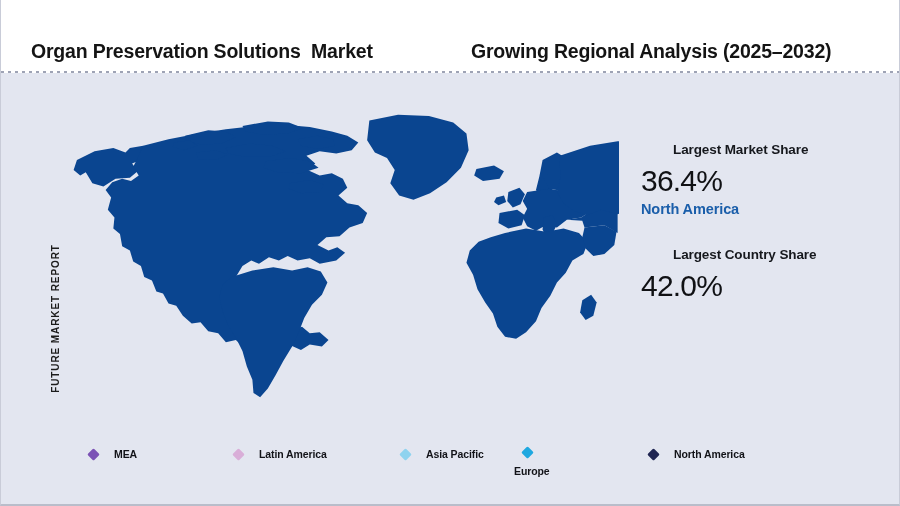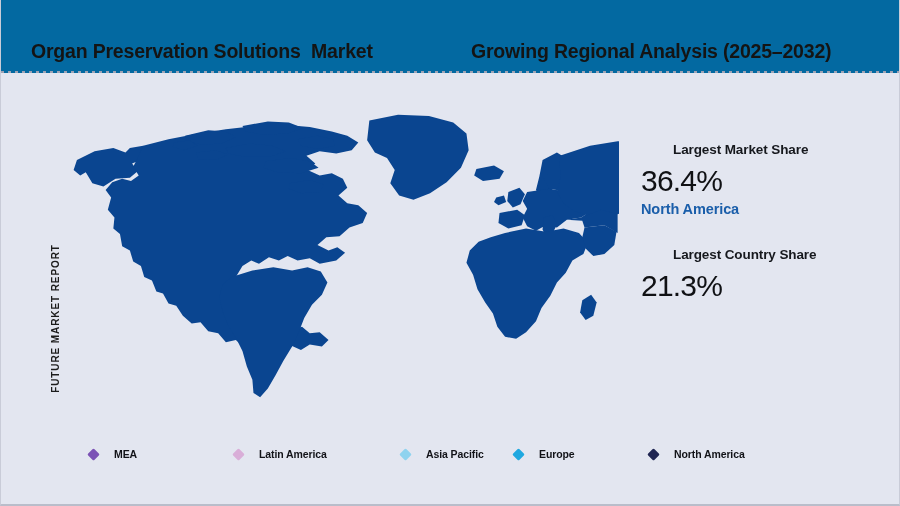--- a/index.html
+++ b/index.html
@@ -109,21 +109,21 @@
     font-weight:bold;
     color:#121318;
     letter-spacing:-0.1px;
   }
 </style>
 </head>
 <body>
 
 <div id="infographic" style="background: rgb(227, 230, 240);">
 
-  <div id="header" style="background: #0369a1; padding-left: 36px;">
+  <div id="header" style="background: #ffffff; padding-left: 36px;">
     <div class="title" id="market-title" style="color: rgb(20, 20, 20);">Organ Preservation Solutions  Market</div>
     <div class="title" id="analysis-title" style="color: rgb(20, 20, 20);">Growing Regional Analysis (2025–2032)</div>
   </div>
   <div id="header-divider"></div>
 
   <div id="brand-vertical">FUTURE MARKET REPORT</div>
 
   <div id="map-wrap">
     <svg viewBox="0 0 1010 580" xmlns="http://www.w3.org/2000/svg" aria-hidden="true">
       <g fill="#0a4590" stroke="none">
@@ -249,21 +249,21 @@
   <div id="stats">
 
     <div class="stat-block">
       <div class="stat-label">Largest Market Share</div>
       <div class="stat-value">36.4%</div>
       <div class="stat-region" style="color: rgb(26, 94, 170);">North America</div>
     </div>
 
     <div class="stat-block">
       <div class="stat-label">Largest Country Share</div>
-      <div class="stat-value">21.3%</div>
+      <div class="stat-value">42.0%</div>
     </div>
 
   </div>
 
   <div id="legend">
 
     <div class="legend-item" style="left:0px;">
       <span class="legend-marker" style="background: rgb(123, 82, 181);"></span>
       <span class="legend-label">MEA</span>
     </div>
@@ -271,21 +271,21 @@
     <div class="legend-item" style="left:145px;">
       <span class="legend-marker" style="background: rgb(217, 174, 216);"></span>
       <span class="legend-label">Latin America</span>
     </div>
 
     <div class="legend-item" style="left:312px;">
       <span class="legend-marker" style="background: rgb(143, 211, 239);"></span>
       <span class="legend-label">Asia Pacific</span>
     </div>
 
-    <div class="legend-item" style="left:425px;">
+    <div class="legend-item" style="left:425px;flex-direction:column;">
       <span class="legend-marker" style="background: rgb(31, 168, 224);"></span>
       <span class="legend-label">Europe</span>
     </div>
 
     <div class="legend-item" style="left:560px;">
       <span class="legend-marker" style="background: rgb(31, 37, 82);"></span>
       <span class="legend-label">North America</span>
     </div>
 
   </div>

